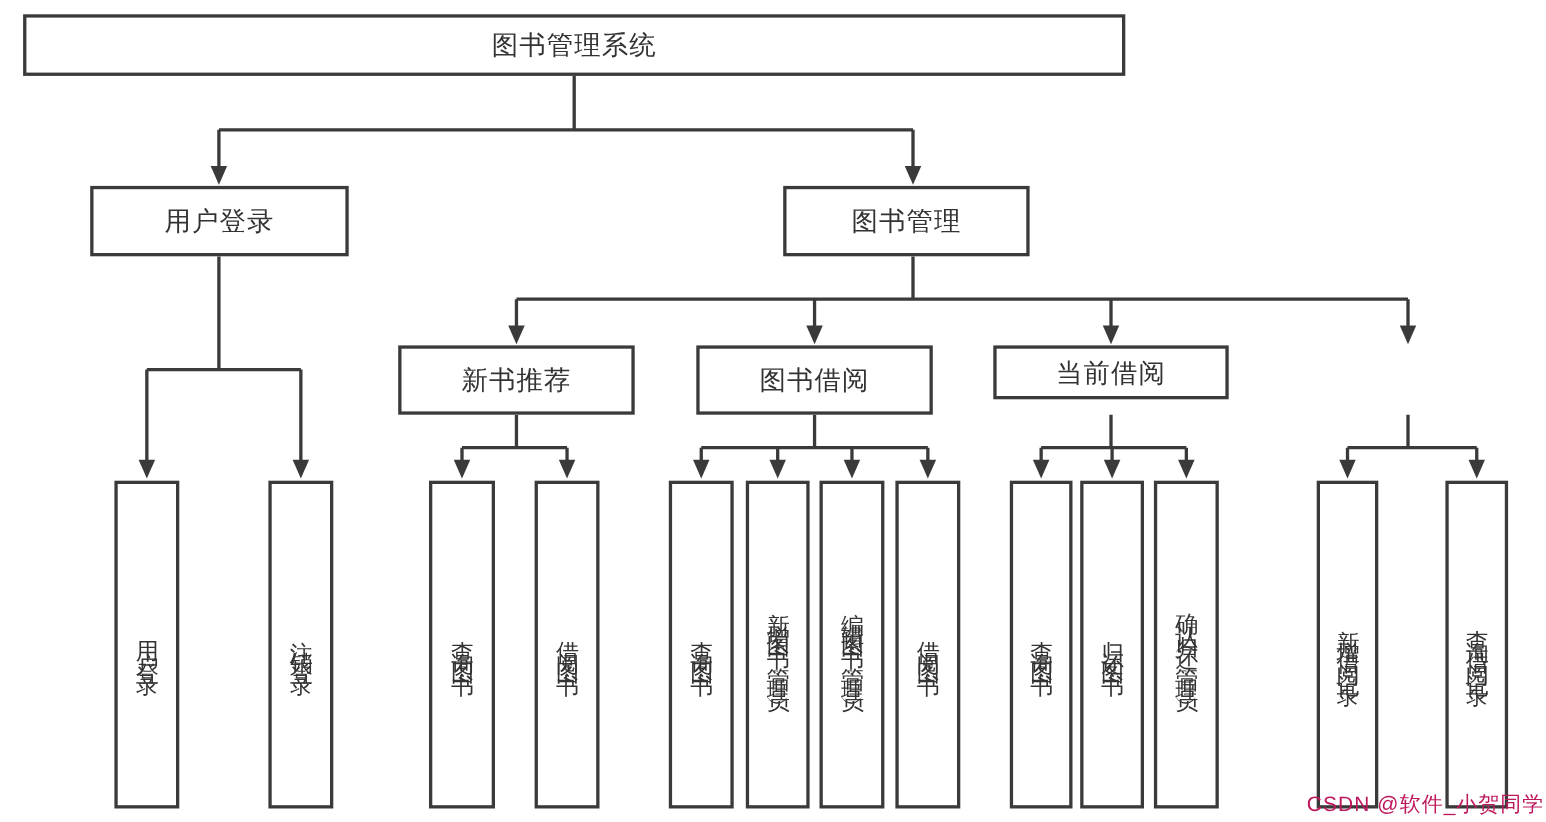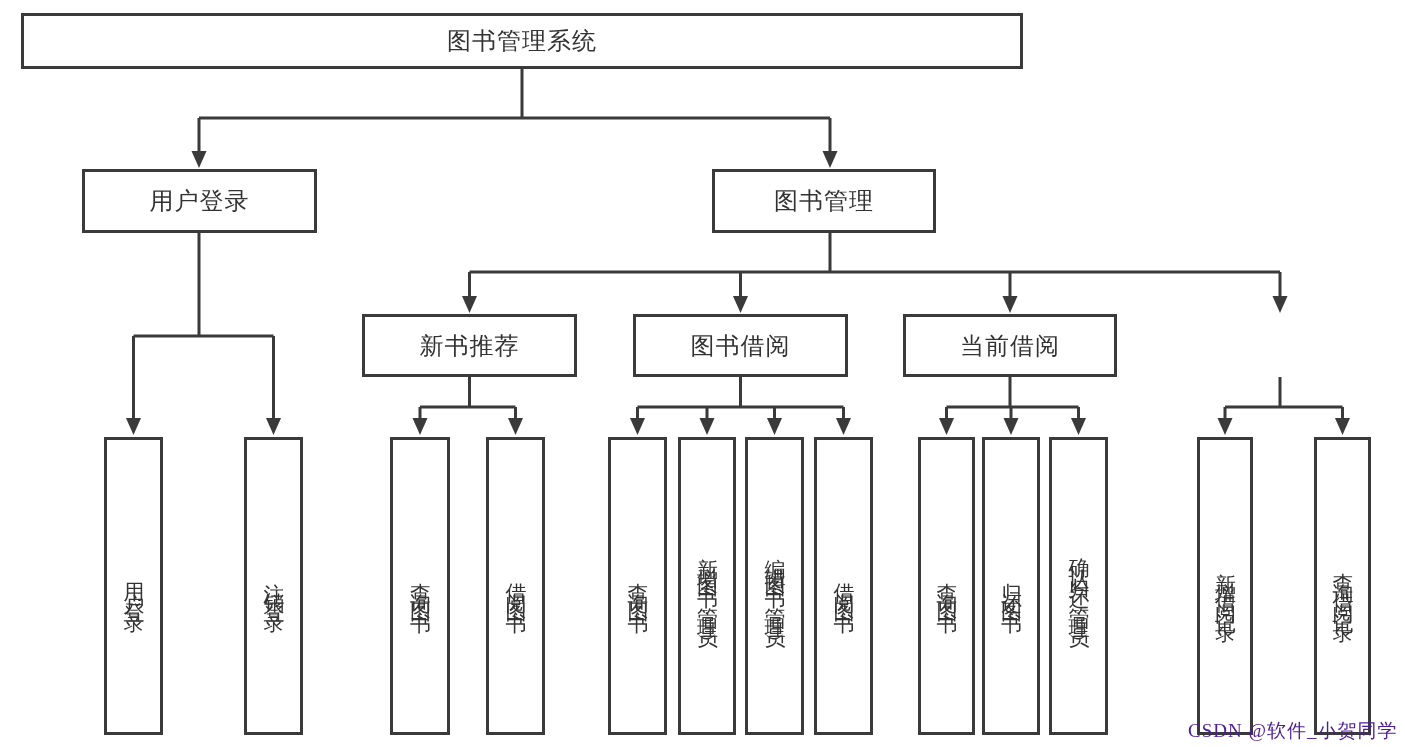--- a/index.html
+++ b/index.html
@@ -1,21 +1,21 @@
 <!DOCTYPE html>
 <html><head>
 <meta charset="utf-8">
 <style>
   html, body { margin: 0; padding: 0; background: #ffffff; }
   .canvas {
     position: relative;
     width: 1405px;
     height: 747px;
     background: #ffffff;
-    font-family: Liberation Serif, serif;
+    font-family: Liberation Sans, sans-serif;
     overflow: hidden;
   }
   .wires {
     position: absolute;
     left: 0; top: 0;
     width: 1405px; height: 747px;
     z-index: 1;
   }
   .node {
     position: absolute;
@@ -36,21 +36,21 @@
     letter-spacing: 10px;
     line-height: 1;
     white-space: nowrap;
   }
   .watermark {
     position: absolute;
     left: 1188px;
     top: 718px;
     z-index: 5;
     font-size: 19px;
-    color: #4c1d95;
+    color: #be185d;
     letter-spacing: 1px;
     white-space: nowrap;
   }
 </style>
 </head>
 <body>
 
 <div class="canvas">
 
   <svg class="wires" viewBox="0 0 1405 747" xmlns="http://www.w3.org/2000/svg">
@@ -93,21 +93,21 @@
     </g>
   </svg>
 
   <div class="node h-node" style="left:21px; top:13px; width:1002px; height:56px;">图书管理系统</div>
 
   <div class="node h-node" style="left:82px; top:169px; width:235px; height:64px;">用户登录</div>
   <div class="node h-node" style="left:712px; top:169px; width:224px; height:64px;">图书管理</div>
 
   <div class="node h-node" style="left:633px; top:314px; width:215px; height:63px;">图书借阅</div>
   <div class="node h-node" style="left:362px; top:314px; width:215px; height:63px;">新书推荐</div>
-  <div class="node h-node" style="left:903px; top:314px; width:214px; height:63px;">当前借阅</div>
+  <div class="node h-node" style="left:903px; top:314px; width:214px; height:49px;">当前借阅</div>
 
   <div class="node v-node" style="left:104px; top:437px; width:59px; height:298px;">
     <span class="v-text">用户登录</span>
   </div>
   <div class="node v-node" style="left:244px; top:437px; width:59px; height:298px;">
     <span class="v-text">注销登录</span>
   </div>
 
   <div class="node v-node" style="left:390px; top:437px; width:60px; height:298px;">
     <span class="v-text">查询图书</span>

